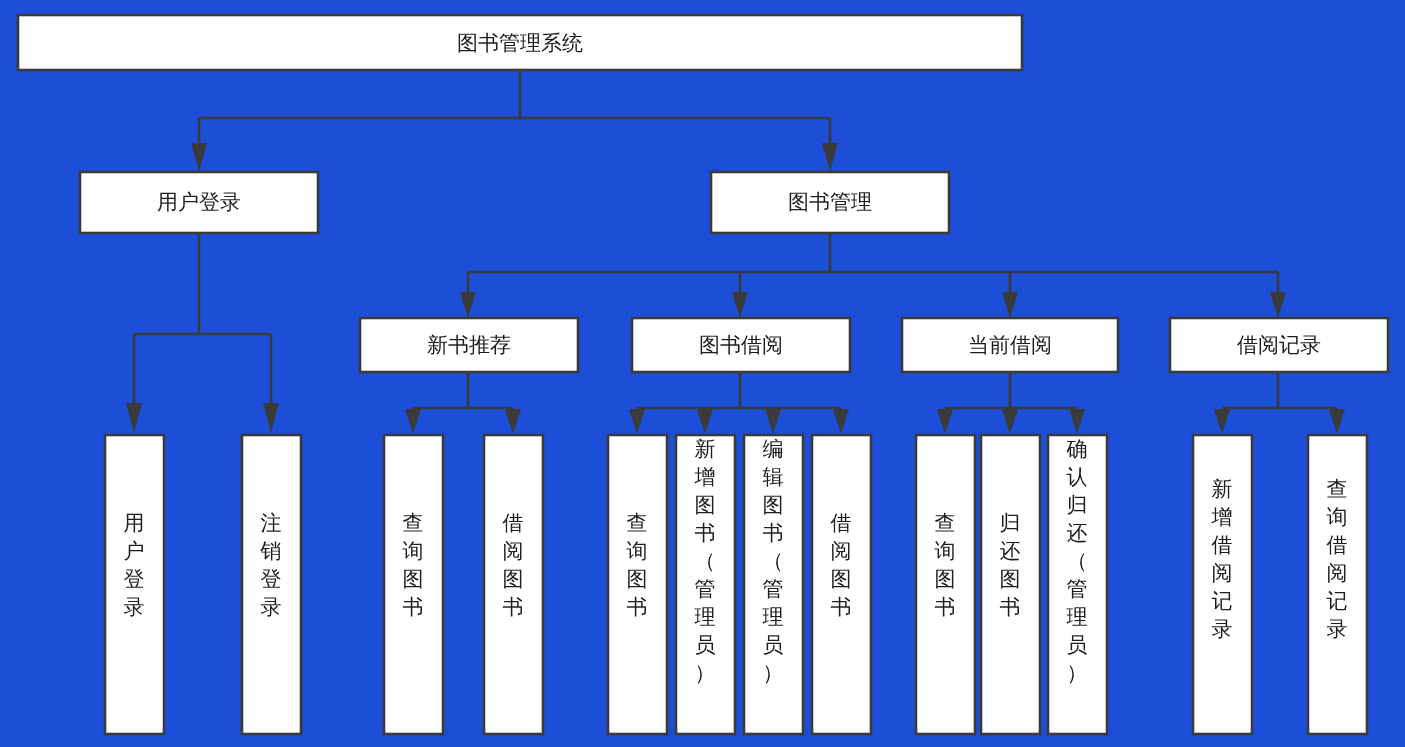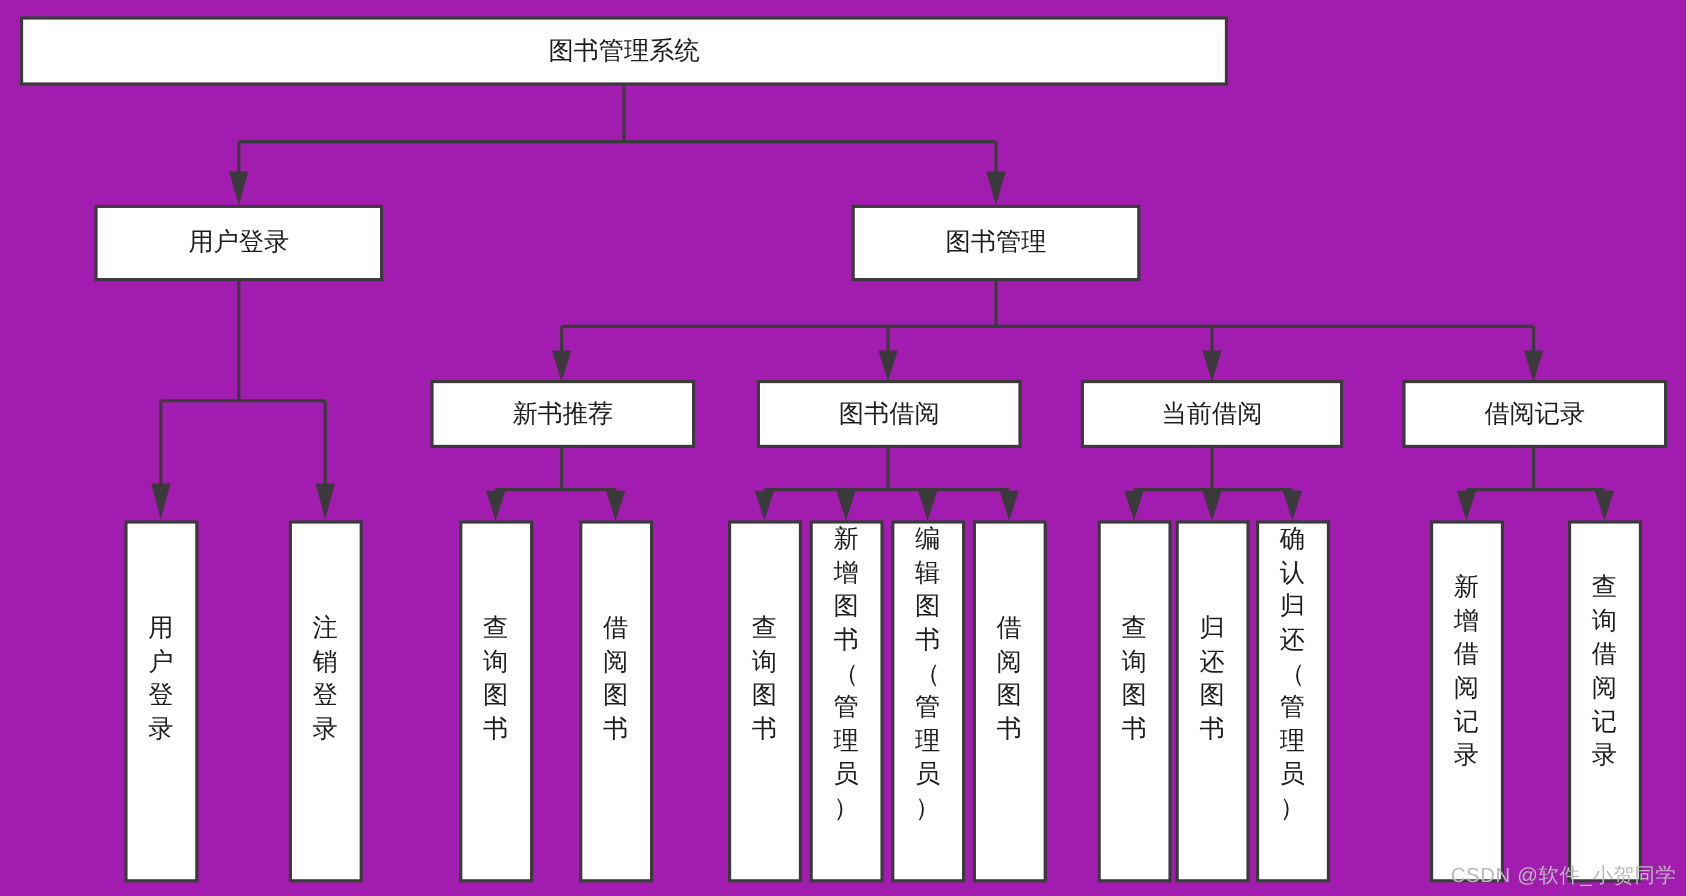--- a/index.html
+++ b/index.html
@@ -10,21 +10,21 @@
   body {
     width: 1405px;
     height: 747px;
     overflow: hidden;
     font-family: "Liberation Sans", "DejaVu Sans", sans-serif;
   }
   #diagram-root {
     position: relative;
     width: 1405px;
     height: 747px;
-    background: #a21caf;
+    background: #1d4ed8;
   }
   svg.flow {
     position: absolute;
     left: 0;
     top: 0;
     width: 1405px;
     height: 747px;
   }
   .node-box {
     fill: #ffffff;
@@ -223,15 +223,14 @@
       <rect class="node-box" x="1193" y="435" width="59" height="299"></rect>
       <text class="node-label-v" x="1222" y="496"><tspan x="1222" y="496">新</tspan><tspan x="1222" y="524">增</tspan><tspan x="1222" y="552">借</tspan><tspan x="1222" y="580">阅</tspan><tspan x="1222" y="608">记</tspan><tspan x="1222" y="636">录</tspan></text>
     </g>
     <g>
       <rect class="node-box" x="1308" y="435" width="59" height="299"></rect>
       <text class="node-label-v" x="1337" y="496"><tspan x="1337" y="496">查</tspan><tspan x="1337" y="524">询</tspan><tspan x="1337" y="552">借</tspan><tspan x="1337" y="580">阅</tspan><tspan x="1337" y="608">记</tspan><tspan x="1337" y="636">录</tspan></text>
     </g>
 
   </svg>
 
-  <div class="watermark">CSDN @软件_小贺同学</div>
 
 </div>
 
 </body></html>

